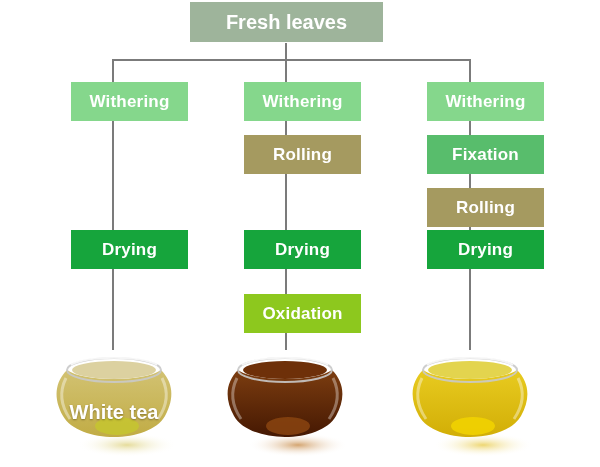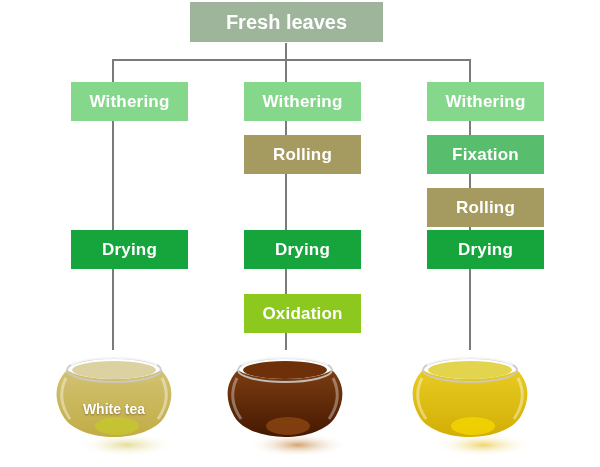--- a/index.html
+++ b/index.html
@@ -16,21 +16,21 @@
     position:absolute;left:190px;top:2px;width:193px;height:40px;line-height:40px;
     text-align:center;color:#ffffff;font-size:20px;font-weight:700;z-index:2;
   }
   .vline{position:absolute;width:2px;z-index:1;}
   .hline{position:absolute;height:2px;z-index:1;}
   .colL{left:55px;} .colM{left:228px;} .colR{left:411px;}
   .r1{top:82px;} .r2{top:135px;} .r3{top:188px;} .r4{top:230px;} .r5{top:294px;}
   .cup{position:absolute;width:130px;height:115px;z-index:2;}
   .cup-label{
     position:absolute;top:401px;width:130px;text-align:center;color:#ffffff;
-    font-size:14px;font-weight:700;z-index:3;
+    font-size:20px;font-weight:700;z-index:3;
     text-shadow:0 1px 2px rgba(70,55,15,.5);
   }
 </style>
 </head>
 <body>
 
 <div id="canvas">
 
   <div class="vline" style="left: 285px; top: 43px; height: 18px; background-color: rgb(123, 123, 123);"></div>
   <div class="hline" style="left: 112px; top: 59px; width: 359px; background-color: rgb(123, 123, 123);"></div>

